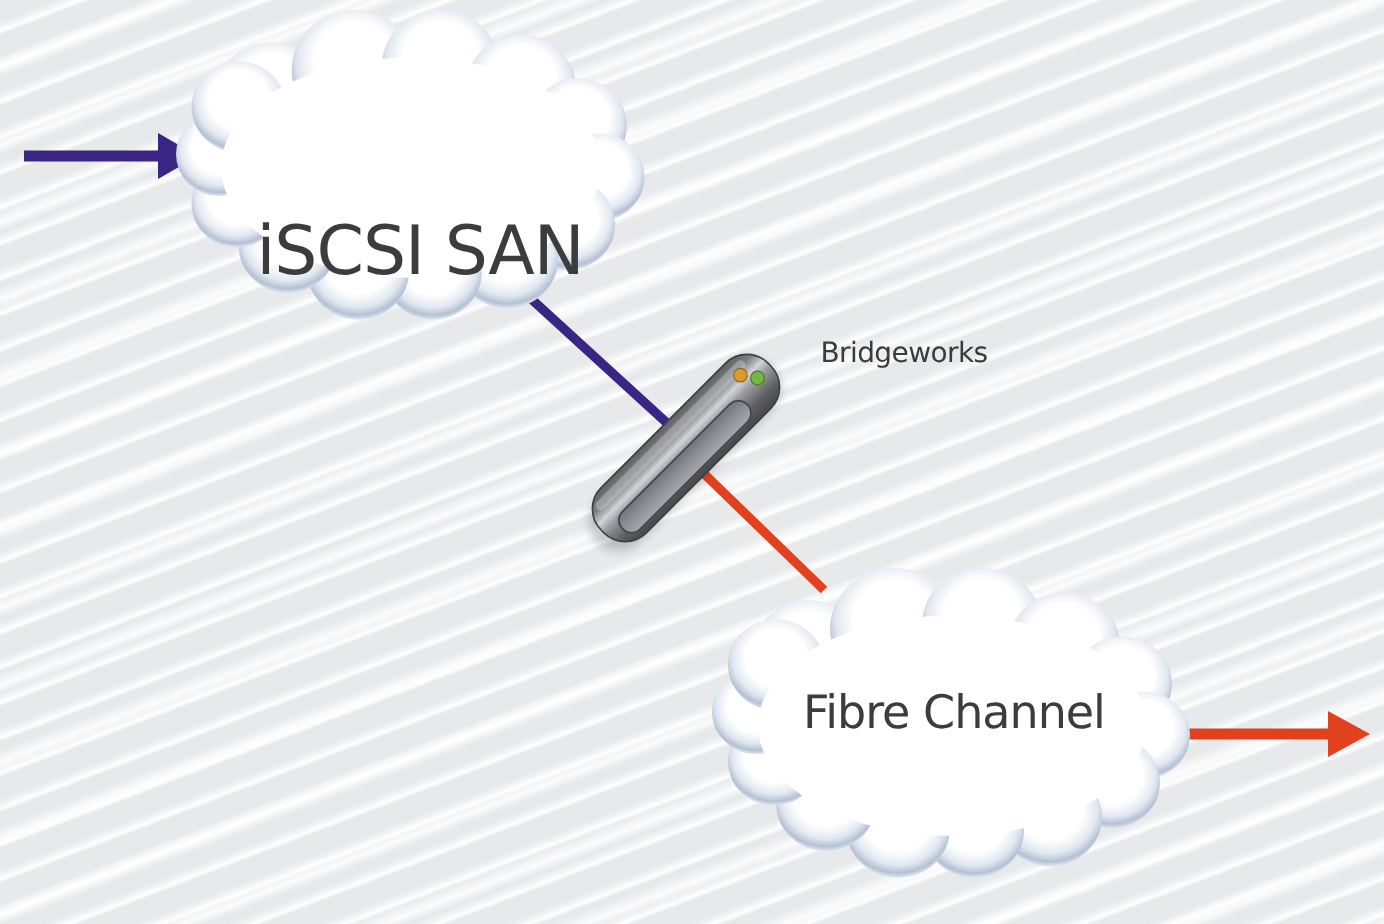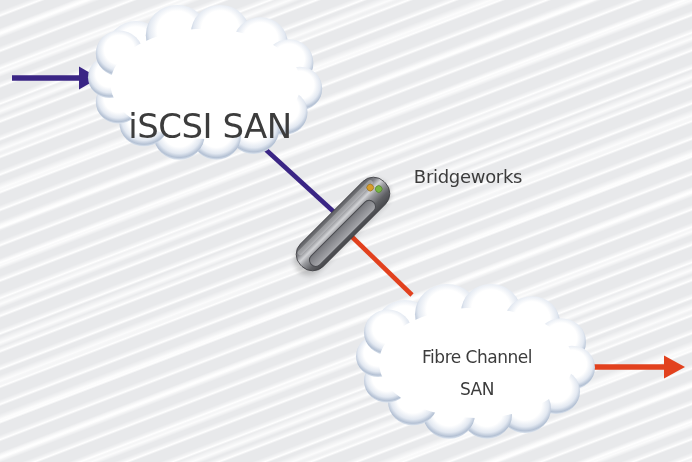--- a/index.html
+++ b/index.html
@@ -27,22 +27,22 @@
   .node-label {
     position: absolute;
     color: var(--label_text, #3c3c3c);
     text-align: center;
     letter-spacing: -0.5px;
     line-height: 1.25;
     white-space: nowrap;
     pointer-events: none;
   }
   #label-iscsi  { left: 100px; top: 69px;  width: 220px; font-size: 34px; margin-top: 36px; }
-  #label-bridge { left: 383px; top: 165px; width: 170px; font-size: 18px; line-height: 24px; letter-spacing: -0.3px; }
-  #label-fc     { left: 367px; top: 341px; width: 220px; font-size: 17px; line-height: 32px; }
+  #label-bridge { left: 367px; top: 165px; width: 170px; font-size: 14px; line-height: 24px; letter-spacing: -0.3px; }
+  #label-fc     { left: 367px; top: 341px; width: 220px; font-size: 23px; line-height: 32px; }
 
   .link-purple  { stroke: var(--iscsi_purple, #3a2585); }
   .head-purple  { fill:   var(--iscsi_purple, #3a2585); }
   .link-orange  { stroke: var(--fc_orange, #e2411e); }
   .head-orange  { fill:   var(--fc_orange, #e2411e); }
   .led-amber    { fill:   var(--led_amber, #d99c2b); }
   .led-green    { fill:   var(--led_green, #79b544); }
 </style>
 </head>
 <body>
@@ -122,16 +122,15 @@
   </svg>
 
   <div class="node-label" id="label-iscsi">iSCSI SAN</div>
 
   <div class="node-label" id="label-bridge">
     <div>Bridgeworks</div>
   </div>
 
   <div class="node-label" id="label-fc">
     <div>Fibre Channel</div>
-    <div>SAN</div>
   </div>
 
 </div>
 
 </body></html>

